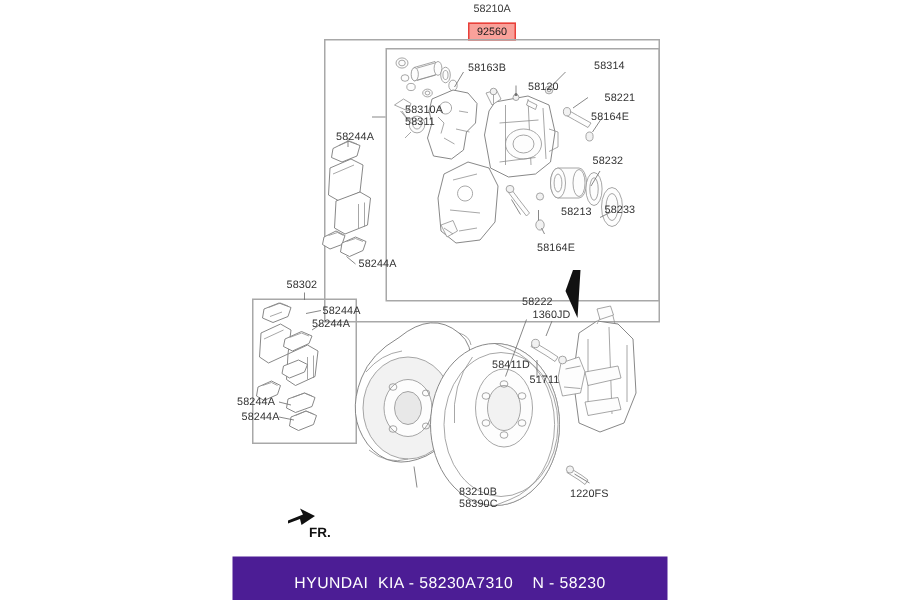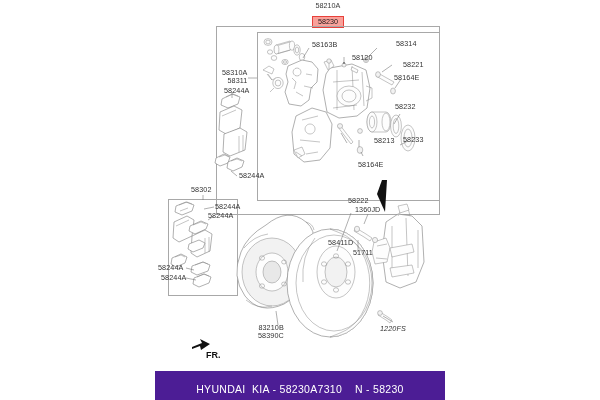--- a/index.html
+++ b/index.html
@@ -12,23 +12,22 @@
     position:relative;
   }
   #stage{position:absolute;left:0;top:0;width:600px;height:400px;}
   .lbl{
     position:absolute;
     font-size:7.2px;
     line-height:8.4px;
     color:#333333;
     white-space:pre;
     letter-spacing:.1px;
-    text-align:right;
-  }
-  .lbl.two{line-height:8.2px;}
+  }
+  .lbl.two{line-height:8.2px;margin-left:48px;}
   .hl-wrap{position:absolute;text-align:center;}
   .hl-top{
     font-size:7.2px;line-height:8px;color:#3a3a3a;white-space:pre;
   }
   .hl-box{
     display:inline-block;
     background:#f9a19a;
     border:1px solid #e8403a;
     color:#1a1a1a;
     font-size:7.2px;
@@ -70,21 +69,21 @@
   .shade2{fill:#e8e8e8;stroke:#8a8a8a;stroke-width:.5;}
   .blk{fill:#111111;}
 </style>
 </head>
 <body>
 
 <div id="stage">
 
   <div class="hl-wrap" style="left:278px;top:2px;width:100px;">
     <div class="hl-top">58210A</div>
-    <div class="hl-box">58230</div>
+    <div class="hl-box">92560</div>
   </div>
 
   <div class="box" style="left:216px;top:26px;width:224px;height:189px;"></div>
   <div class="box" style="left:257px;top:32px;width:183px;height:169px;"></div>
   <div class="box" style="left:168px;top:199px;width:70px;height:97px;"></div>
 
   <svg viewBox="0 0 600 400">
 
     <g>
       <ellipse class="art2" cx="268" cy="42" rx="4" ry="3.4"></ellipse>
@@ -294,21 +293,21 @@
   <div class="lbl" style="left:215px;top:203px;">58244A</div>
   <div class="lbl" style="left:208px;top:212px;">58244A</div>
   <div class="lbl" style="left:158px;top:264px;">58244A</div>
   <div class="lbl" style="left:161px;top:274px;">58244A</div>
 
   <div class="lbl" style="left:355px;top:206px;">1360JD</div>
   <div class="lbl" style="left:353px;top:249px;">51711</div>
   <div class="lbl" style="left:328px;top:239px;">58411D</div>
   <div class="lbl two" style="left:258px;top:324px;">83210B
 58390C</div>
-  <div class="lbl" style="left:380px;top:325px;font-style:italic;">1220FS</div>
+  <div class="lbl" style="left:380px;top:325px;">1220FS</div>
 
   <div class="fr" style="left:175px;top:350px;">FR.</div>
   <svg style="left:0;top:0;">
     <path class="blk" d="M192 347 l10 -4 l-2 -4 l10 5 l-9 6 l-1 -4 l-8 3 z"></path>
   </svg>
 
   <div class="caption">
     <span>HYUNDAI  KIA - 58230A7310    N - 58230</span>
   </div>
 

